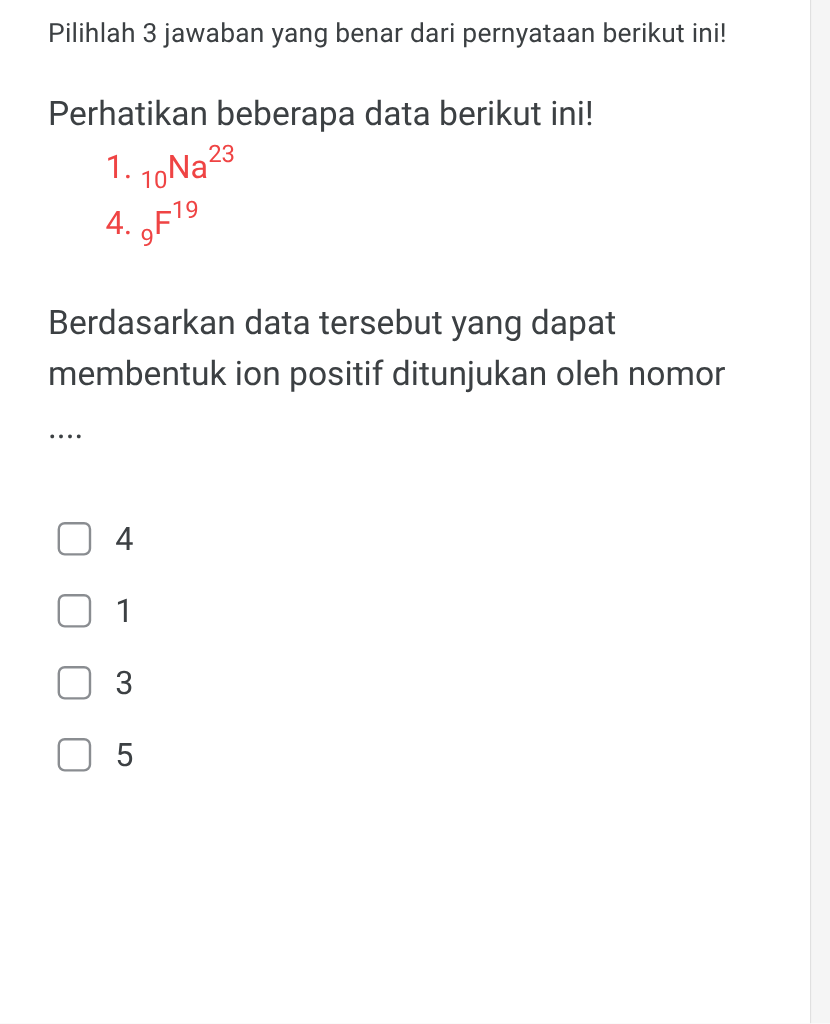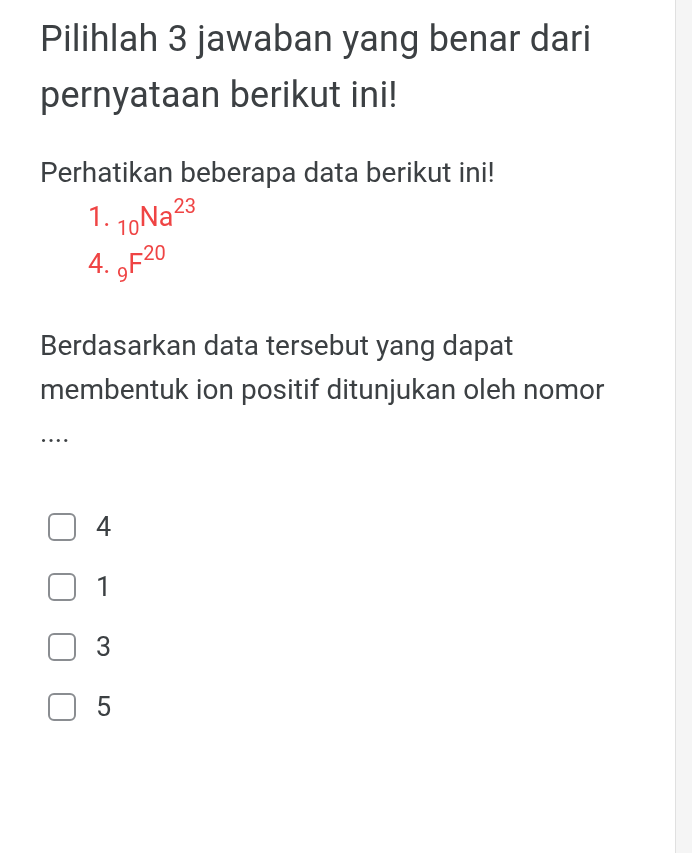--- a/index.html
+++ b/index.html
@@ -16,21 +16,21 @@
     }
     .card {
       background: #ffffff;
       margin: 0 16px 0 0;
       padding: 12px 40px 40px 40px;
       border-right: 1px solid #e0e0e0;
       height: 100%;
       color: #3c4043;
     }
     .instruction {
-      font-size: 36px;
+      font-size: 22px;
       line-height: 1.55;
       margin-bottom: 28px;
       letter-spacing: 0.2px;
     }
     .prompt {
       font-size: 28px;
       line-height: 1.5;
     }
     .data-list {
       list-style: none;
@@ -94,21 +94,21 @@
   <p class="instruction">Pilihlah 3 jawaban yang benar dari pernyataan berikut ini!</p>
   <p class="prompt">Perhatikan beberapa data berikut ini!</p>
 
   <ol class="data-list">
     <li>
       <span class="num">1.</span>
       <span class="sub">10</span><span>Na</span><span class="sup">23</span>
     </li>
     <li>
       <span class="num">4.</span>
-      <span class="sub">9</span><span>F</span><span class="sup">20</span>
+      <span class="sub">9</span><span>F</span><span class="sup">19</span>
     </li>
   </ol>
 
   <p class="question">Berdasarkan data tersebut yang dapat membentuk ion positif ditunjukan oleh nomor ....</p>
 
   <div class="options">
     <label class="option-row">
       <span class="checkbox"></span>
       <span class="option-label">4</span>
     </label>

